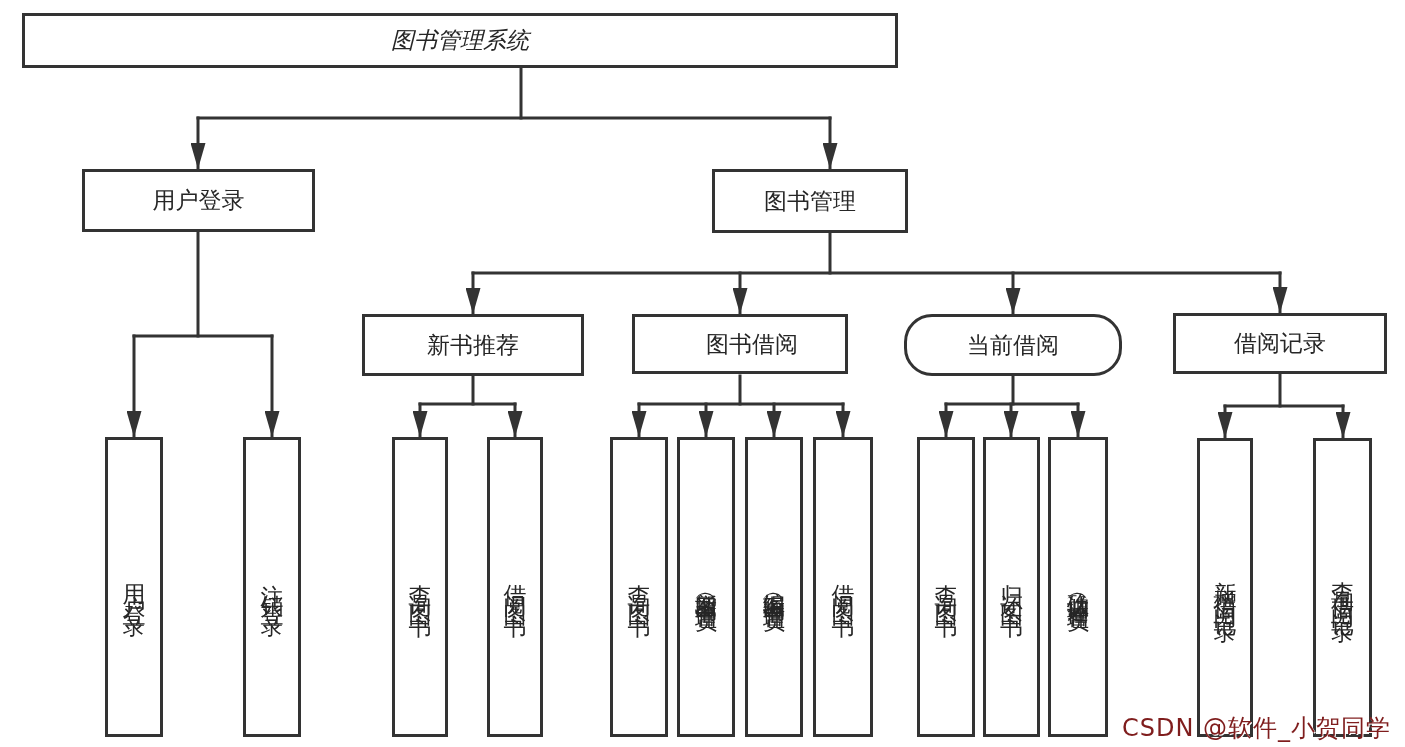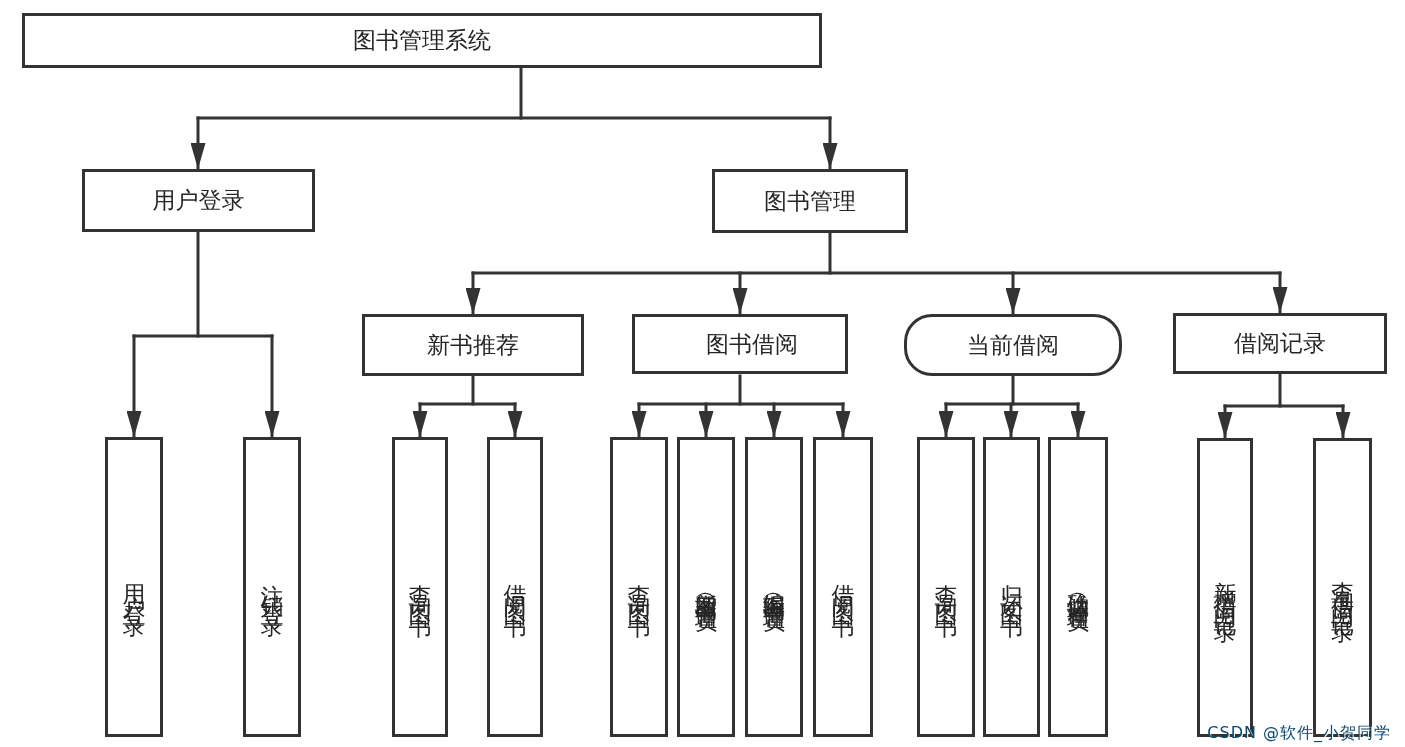--- a/index.html
+++ b/index.html
@@ -35,22 +35,22 @@
     letter-spacing: 0.45em;
     line-height: 1;
     white-space: nowrap;
   }
   .vtext.mid { letter-spacing: 0.35em; }
   .vtext.long { letter-spacing: 0.12em; font-size: 22px; }
   .watermark {
     position: absolute;
     right: 14px;
     bottom: 3px;
-    font-size: 16px;
-    color: #0c4a6e;
+    font-size: 24px;
+    color: #7f1d1d;
     text-shadow: 1px 1px 0 #ffffff;
     letter-spacing: 1px;
   }
 </style>
 </head>
 <body>
 
 <div class="stage">
 
   <svg class="connectors" viewBox="0 0 1405 747" xmlns="http://www.w3.org/2000/svg">
@@ -96,21 +96,21 @@
       <line x1="1011" y1="404" x2="1011" y2="437" marker-end="url(#ah)"></line>
       <line x1="1078" y1="404" x2="1078" y2="437" marker-end="url(#ah)"></line>
 
       <line x1="1280" y1="374" x2="1280" y2="406"></line>
       <line x1="1225" y1="406" x2="1343" y2="406"></line>
       <line x1="1225" y1="406" x2="1225" y2="438" marker-end="url(#ah)"></line>
       <line x1="1343" y1="406" x2="1343" y2="438" marker-end="url(#ah)"></line>
     </g>
   </svg>
 
-  <div class="box" style="left:22px; top:13px; width:800px; height:55px;">
+  <div class="box" style="left:22px; top:13px; width:876px; height:55px;font-style:italic;">
     <span>图书管理系统</span>
   </div>
 
   <div class="box" style="left:82px; top:169px; width:233px; height:63px;">
     <span>用户登录</span>
   </div>
   <div class="box" style="left:712px; top:169px; width:196px; height:64px;">
     <span>图书管理</span>
   </div>
 

